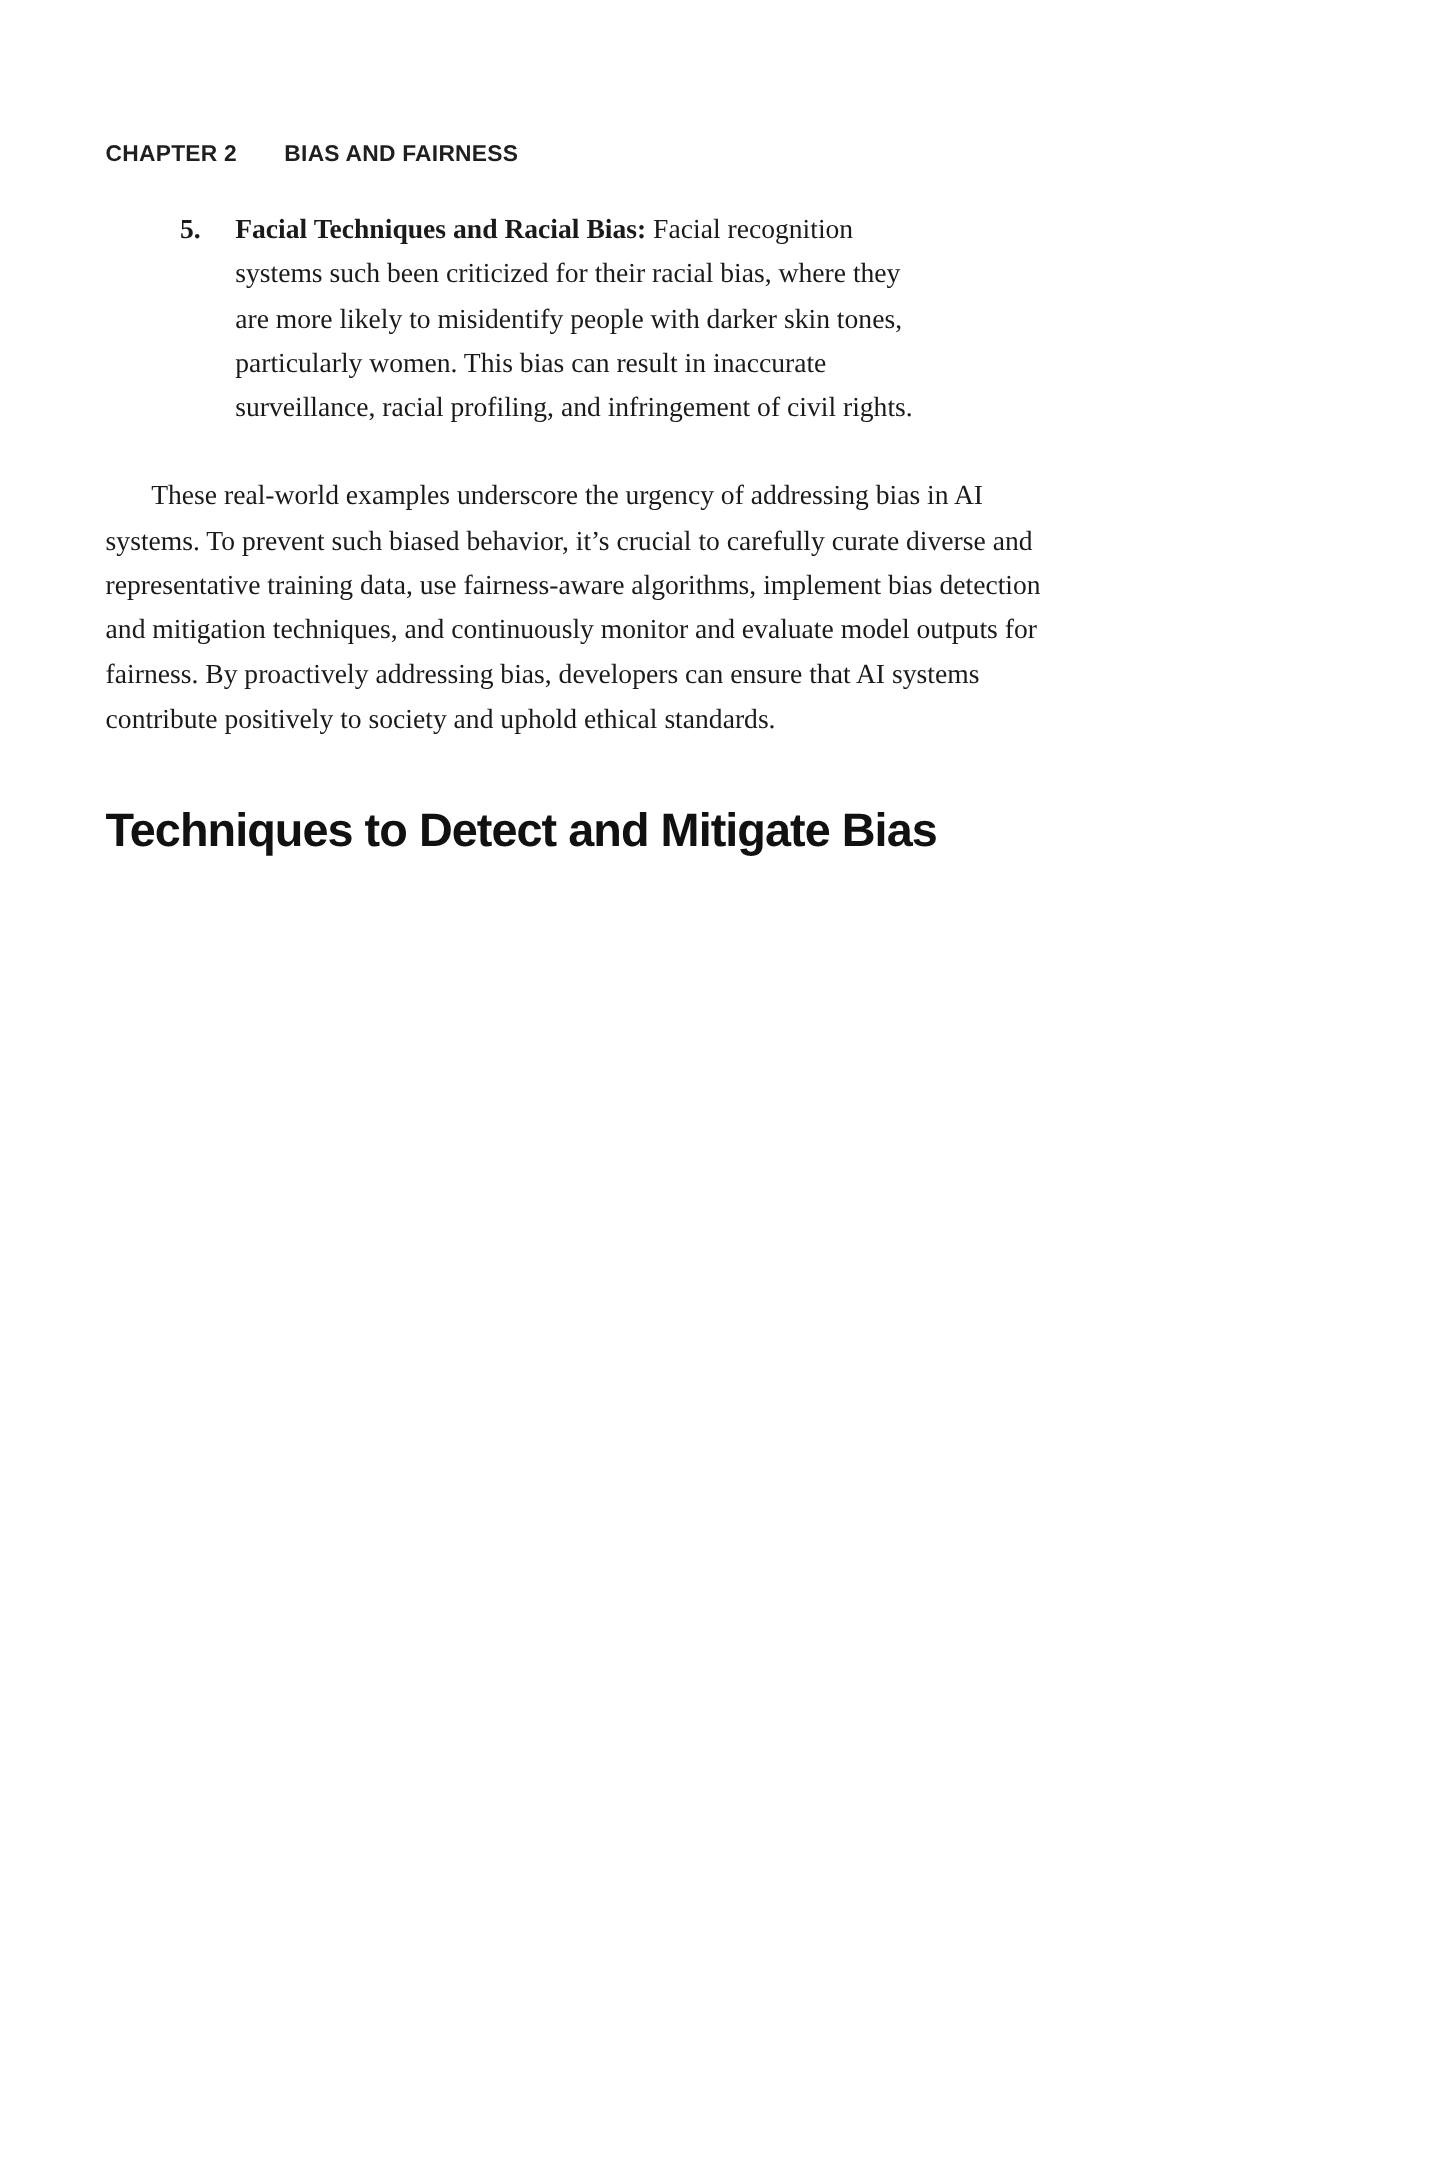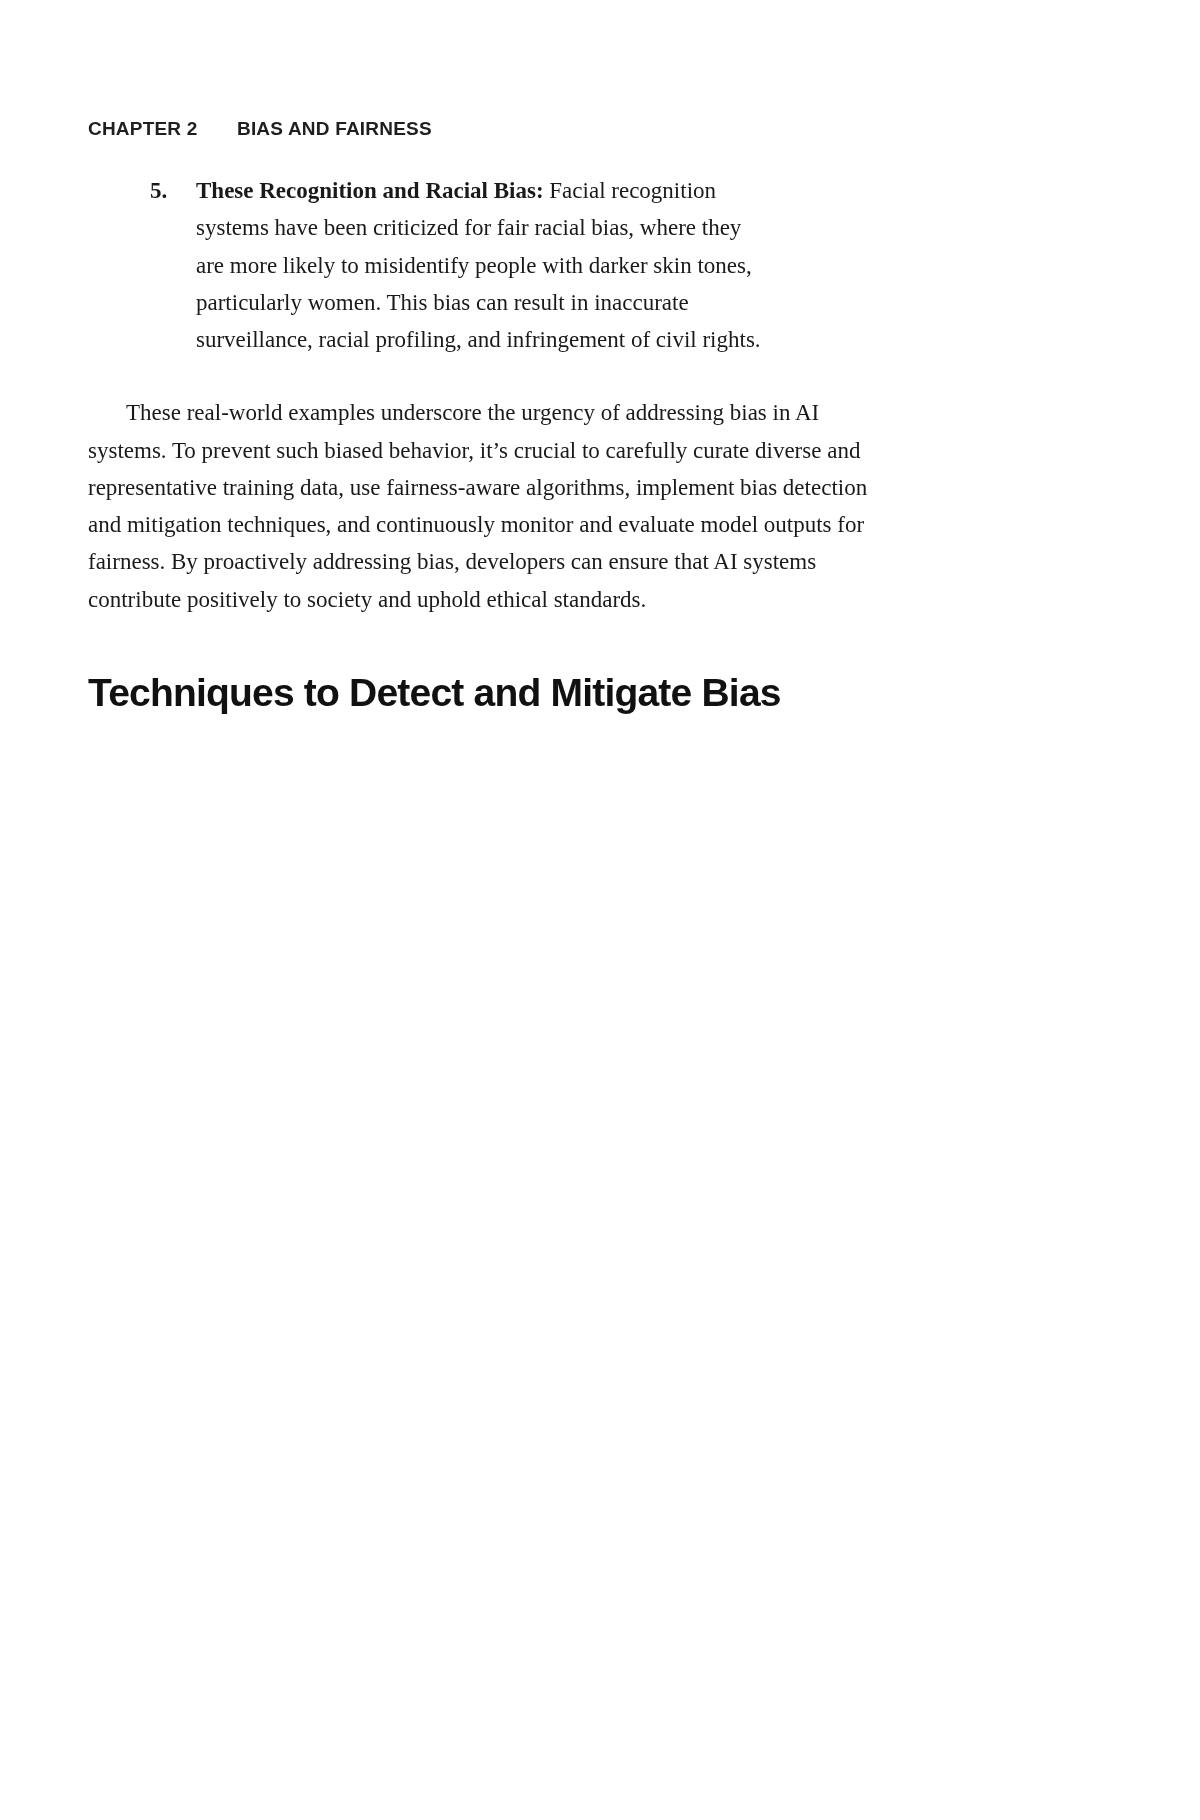--- a/index.html
+++ b/index.html
@@ -92,21 +92,21 @@
   <div class="content">
 
     <div class="running-header">
       <span class="chapter-label">CHAPTER 2</span>
       <span class="chapter-title">BIAS AND FAIRNESS</span>
     </div>
 
     <div class="list-item">
       <span class="num">5.</span>
       <div class="li-text">
-        <span class="lead">These Recognition and Racial Bias:</span><span> Facial recognition systems have been criticized for fair racial bias, where they are more likely to misidentify people with darker skin tones, particularly women. This bias can result in inaccurate surveillance, racial profiling, and infringement of civil rights.</span>
+        <span class="lead">Facial Techniques and Racial Bias:</span><span> Facial recognition systems such been criticized for their racial bias, where they are more likely to misidentify people with darker skin tones, particularly women. This bias can result in inaccurate surveillance, racial profiling, and infringement of civil rights.</span>
       </div>
     </div>
 
     <p class="body-para first-indent">These real-world examples underscore the urgency of addressing bias in AI systems. To prevent such biased behavior, it’s crucial to carefully curate diverse and representative training data, use fairness-aware algorithms, implement bias detection and mitigation techniques, and continuously monitor and evaluate model outputs for fairness. By proactively addressing bias, developers can ensure that AI systems contribute positively to society and uphold ethical standards.</p>
 
     <h1 class="section-heading">Techniques to Detect and Mitigate Bias</h1>
 
 
   </div>
 

